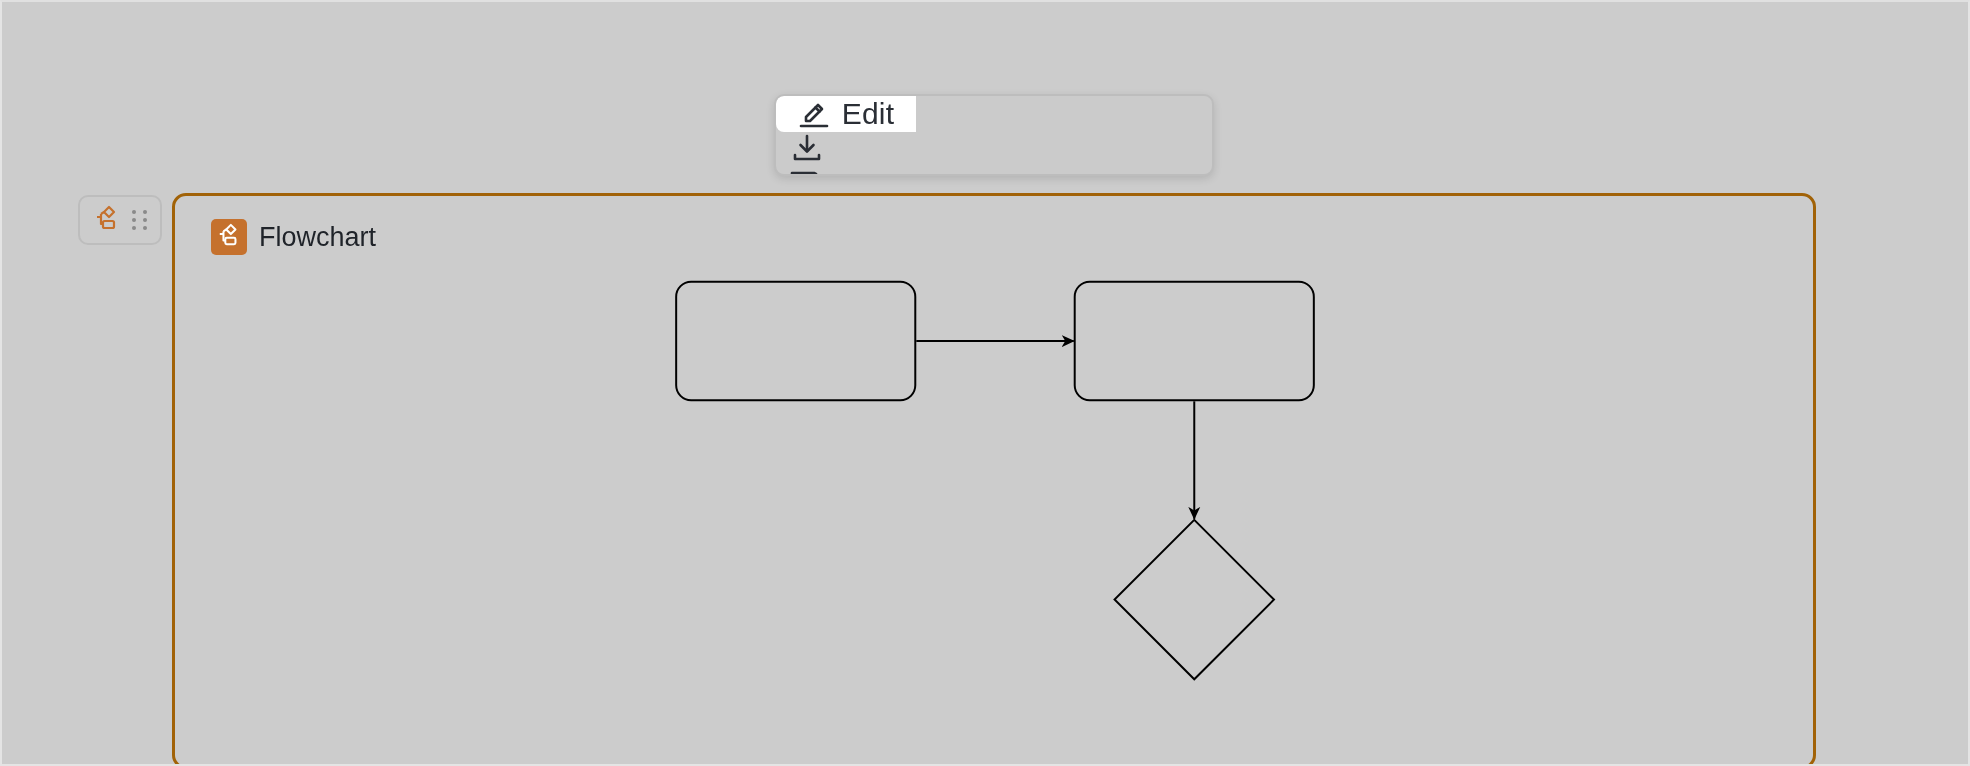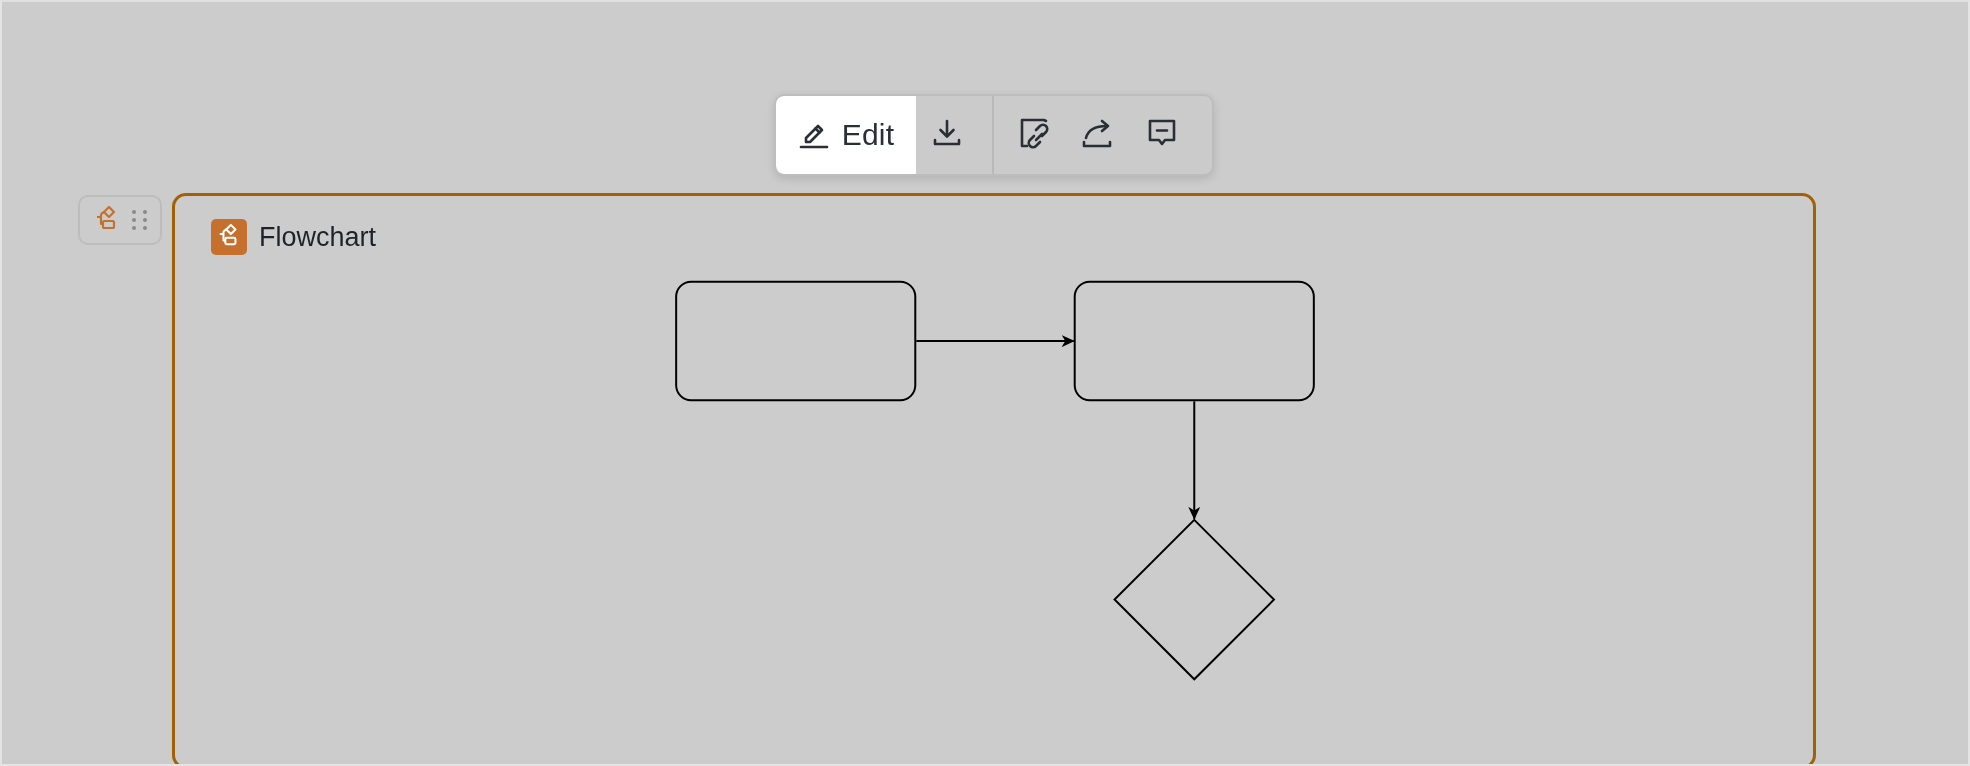--- a/index.html
+++ b/index.html
@@ -26,20 +26,21 @@
       width: 440px;
       height: 82px;
       box-sizing: border-box;
       border: 2px solid #bdbdbd;
       border-radius: 10px;
       background: #cbcbcb;
       box-shadow: 0 3px 8px rgba(0,0,0,0.12);
       display: flex;
       align-items: stretch;
       overflow: hidden;
+      flex-direction: column;
     }
     .tb-edit {
       width: 140px;
       background: #ffffff;
       display: flex;
       align-items: center;
       justify-content: center;
       gap: 12px;
       cursor: pointer;
       border-radius: 8px 0 0 8px;

